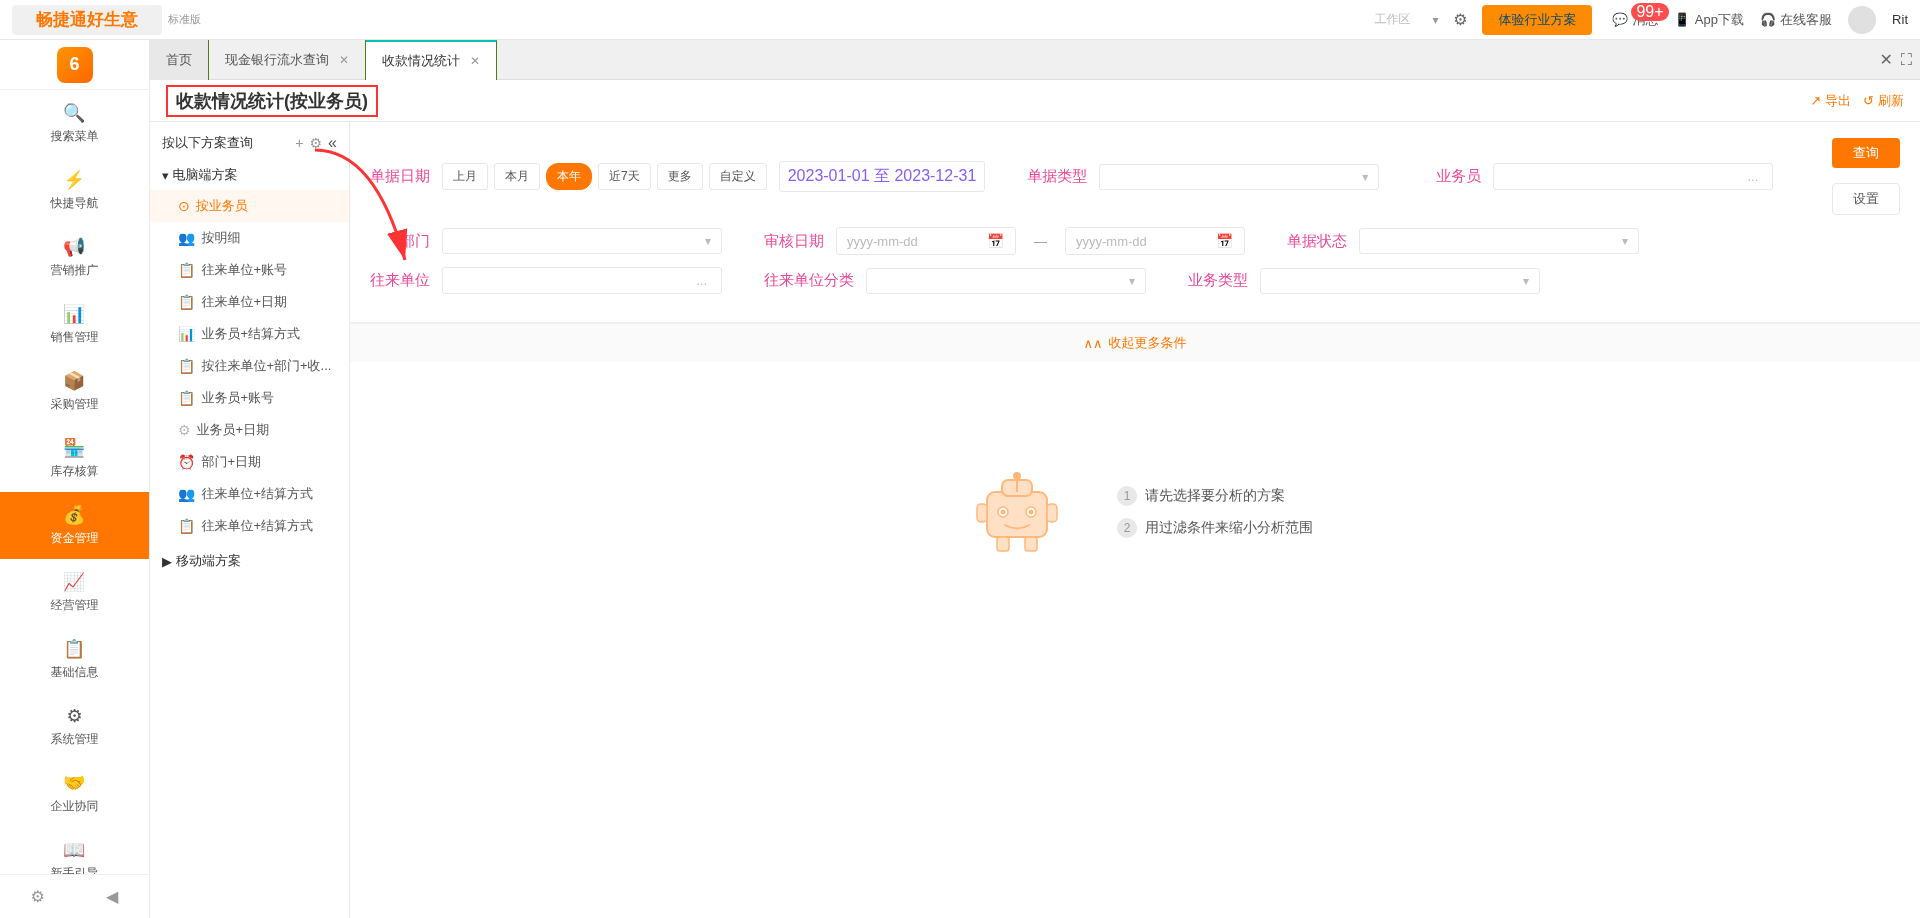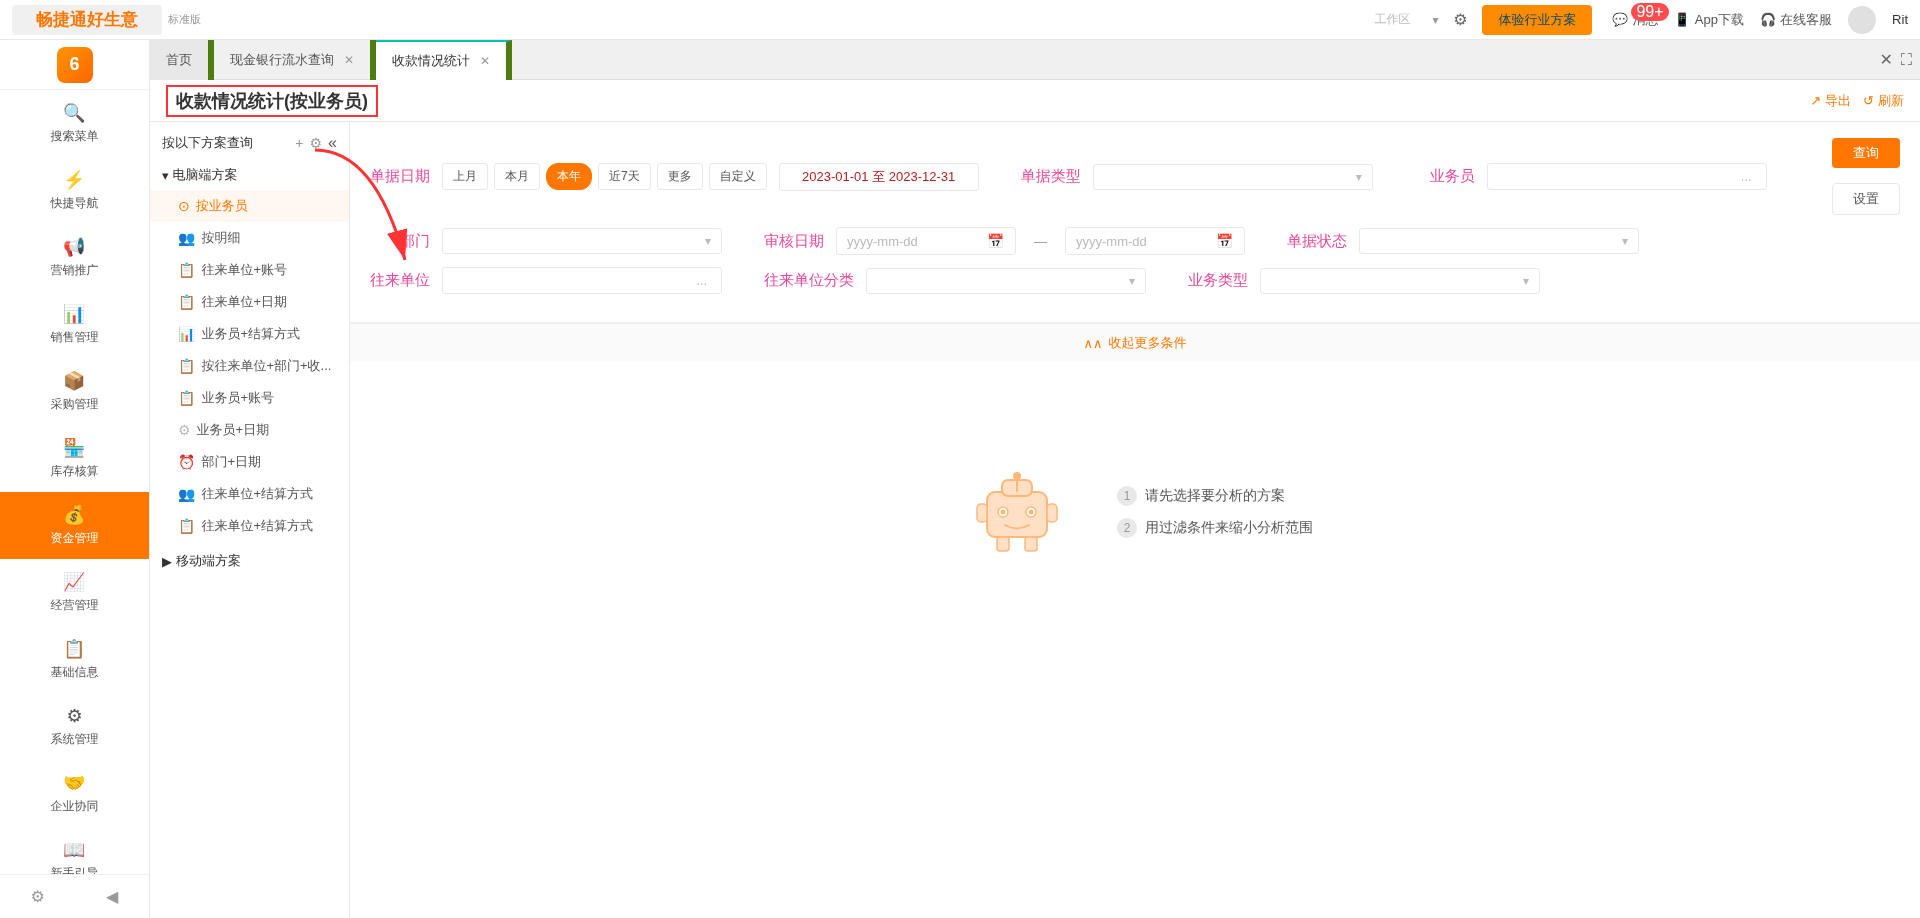--- a/index.html
+++ b/index.html
@@ -24,21 +24,21 @@
     .sidebar-item.active { background: #ff7700; color: #fff; }
     .sidebar-item-icon { font-size: 18px; }
     .sidebar-bottom { padding: 12px 0; border-top: 1px solid #f0f0f0; display: flex; align-items: center; justify-content: space-around; }
     .sidebar-bottom-icon { font-size: 16px; color: #999; cursor: pointer; }
 
     
     .main { position: absolute; left: 150px; top: 40px; right: 0; bottom: 0; display: flex; flex-direction: column; }
 
     
     .tab-bar { height: 40px; background: #f0f0f0; display: flex; align-items: center; padding: 0; border-bottom: 1px solid #ddd; position: relative; }
-    .tab { height: 40px; display: flex; align-items: center; padding: 0 16px; font-size: 13px; cursor: pointer; color: #555; border-right: 6px solid #4d7c0f; gap: 6px; }
+    .tab { height: 40px; display: flex; align-items: center; padding: 0 16px; font-size: 13px; cursor: pointer; color: #555; border-right: 1px solid #4d7c0f; gap: 6px; }
     .tab.active { background: #fff; color: #333; font-weight: 400; border-top: 2px solid #00c5b5; text-align: center; }
     .tab.home { background: #e8e8e8; }
     .tab-close { font-size: 12px; color: #999; margin-left: 4px; }
     .tab-bar-controls { position: absolute; right: 0; display: flex; align-items: center; gap: 8px; padding-right: 8px; height: 40px; }
     .tab-bar-ctrl-btn { font-size: 16px; color: #666; cursor: pointer; }
 
     
     .page-header { height: 42px; background: #fff; display: flex; align-items: center; padding: 0 16px; border-bottom: 1px solid #e8e8e8; }
     .page-title { font-size: 18px; font-weight: bold; color: #333; border: 2px solid #ff3333; padding: 2px 8px; }
     .page-header-spacer { flex: 1; }
@@ -61,21 +61,21 @@
     .tree-child.active .tree-child-icon { color: #ff7700; }
 
     
     .right-panel { flex: 1; background: #fff; overflow-y: auto; }
     .filter-area { padding: 16px 20px; background: #fff; border-bottom: 1px solid #f0f0f0; }
     .filter-row { display: flex; align-items: center; gap: 12px; margin-bottom: 12px; }
     .filter-label { min-width: 60px; color: #ec4899; font-size: 15px; text-align: right; }
     .filter-date-group { display: flex; align-items: center; gap: 6px; }
     .date-btn { padding: 4px 10px; border: 1px solid #e8e8e8; border-radius: 3px; font-size: 12px; color: #555; cursor: pointer; background: #fff; }
     .date-btn.active { background: #ff7700; color: #fff; border-color: #ff7700; border-radius: 12px; }
-    .date-range { font-size: 13px; color: #b91c1c; padding: 4px 8px; border: 1px solid #e8e8e8; border-radius: 3px; min-width: 200px; text-align: center; }
+    .date-range { font-size: 16px; color: #8b5cf6; padding: 4px 8px; border: 1px solid #e8e8e8; border-radius: 3px; min-width: 200px; text-align: center; }
     .filter-select { display: flex; align-items: center; border: 1px solid #e8e8e8; border-radius: 3px; padding: 5px 10px; min-width: 220px; font-size: 13px; color: #999; cursor: pointer; background: #fff; }
     .filter-select-arrow { margin-left: auto; color: #bbb; font-size: 12px; }
     .filter-date-single { display: flex; align-items: center; border: 1px solid #e8e8e8; border-radius: 3px; padding: 5px 10px; min-width: 180px; font-size: 13px; color: #bbb; gap: 6px; background: #fff; }
     .filter-date-sep { color: #999; padding: 0 6px; }
     .filter-actions { display: flex; flex-direction: column; gap: 15px; margin-left: auto; }
     .btn-query { background: #ff7700; color: #fff; border: none; border-radius: 4px; padding: 6px 20px; font-size: 13px; cursor: pointer; }
     .btn-setting { background: #fff; color: #555; border: 1px solid #e8e8e8; border-radius: 4px; padding: 6px 20px; font-size: 13px; cursor: pointer; }
     .collapse-bar { display: flex; align-items: center; justify-content: center; padding: 10px; color: #ff7700; font-size: 13px; cursor: pointer; gap: 6px; background: #fafafa; border-top: 1px solid #f0f0f0; }
 
     

